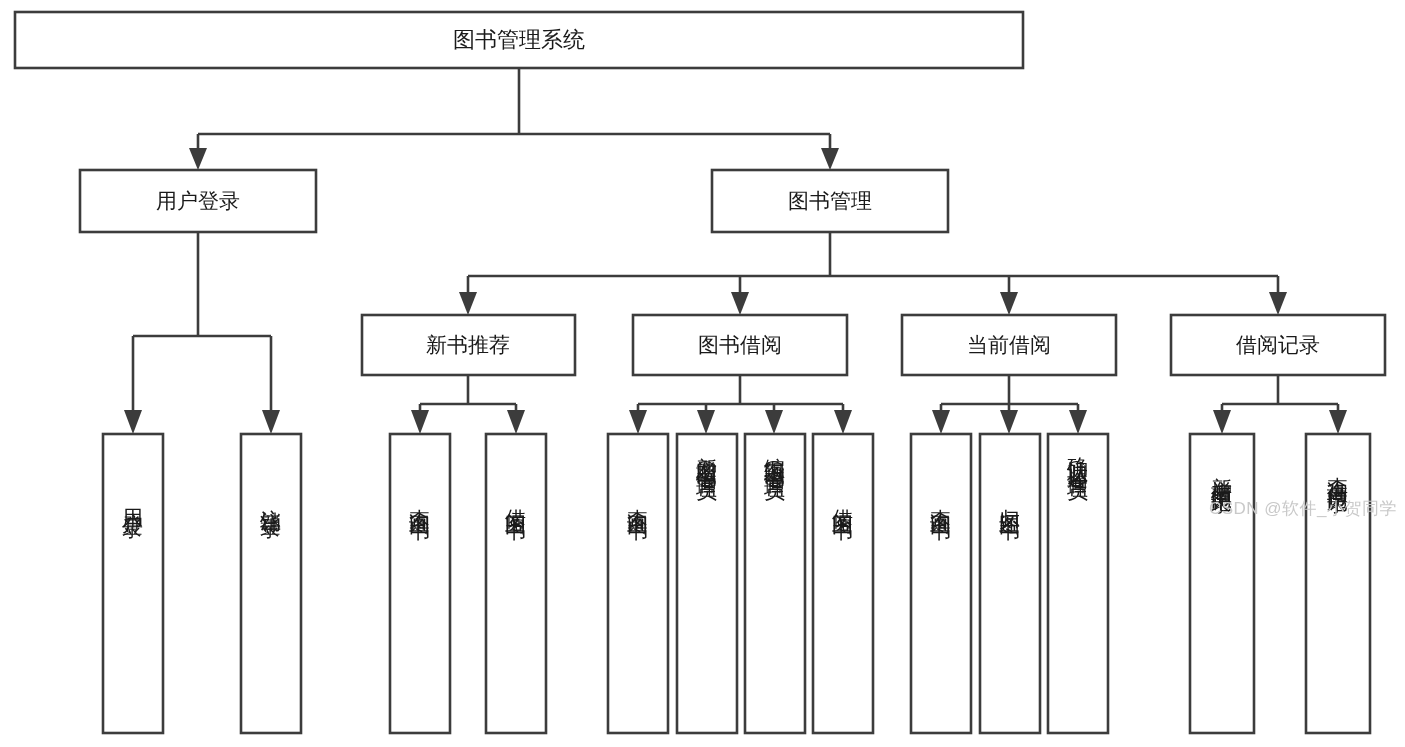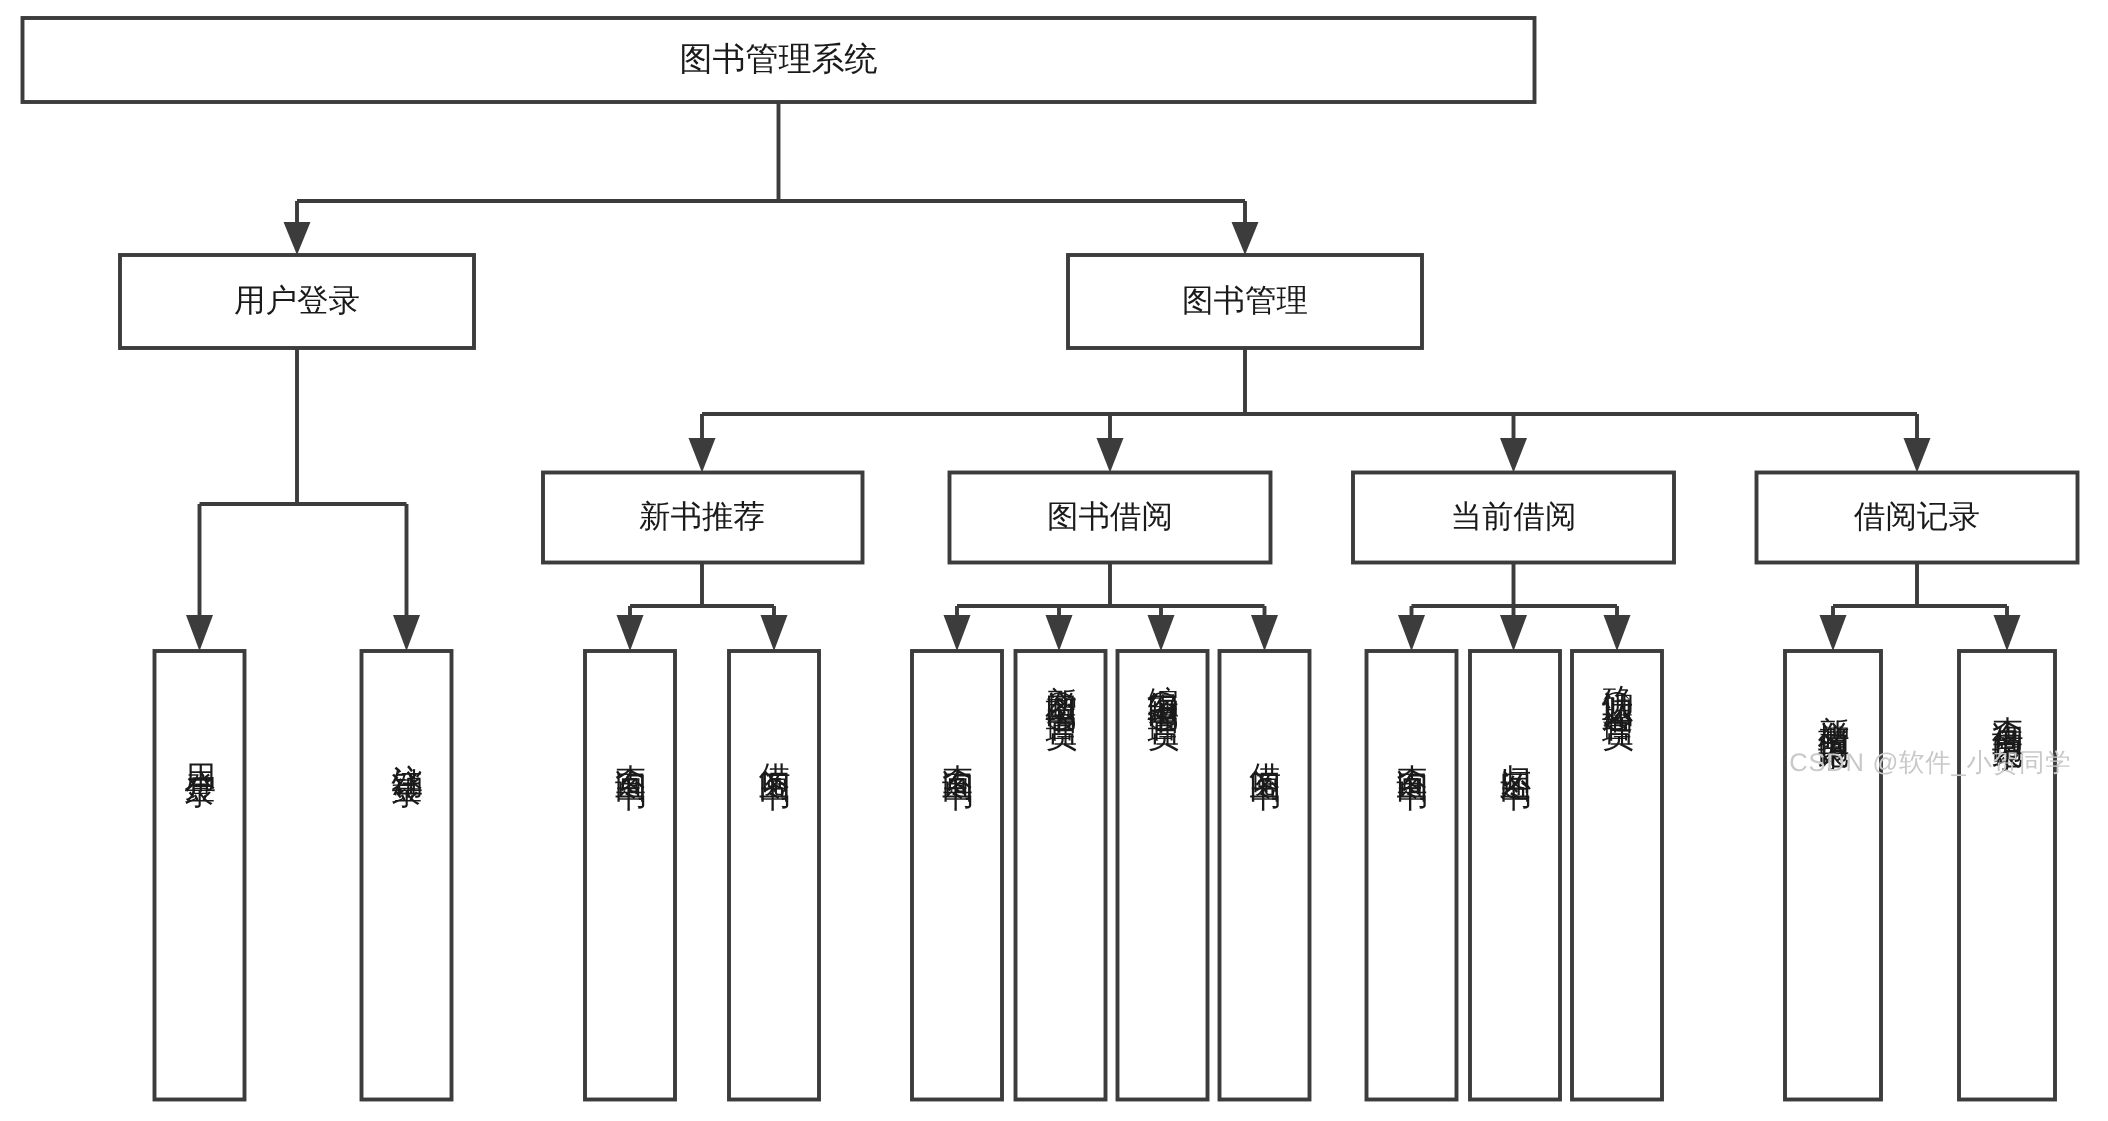--- a/index.html
+++ b/index.html
@@ -67,21 +67,21 @@
     text-orientation: upright;
     font-family: "Liberation Sans", "DejaVu Sans", sans-serif;
     font-size: 21px;
     line-height: 1.0;
     color: #1a1a1a;
     letter-spacing: 3.5px;
     white-space: nowrap;
   }
   .watermark {
     position: absolute;
-    right: 24px;
+    right: 8px;
     bottom: 6px;
     font-family: "Liberation Sans", "DejaVu Sans", sans-serif;
     font-size: 17px;
     color: #c9c9c9;
     letter-spacing: 0.5px;
     white-space: nowrap;
   }
 </style>
 </head>
 <body>

